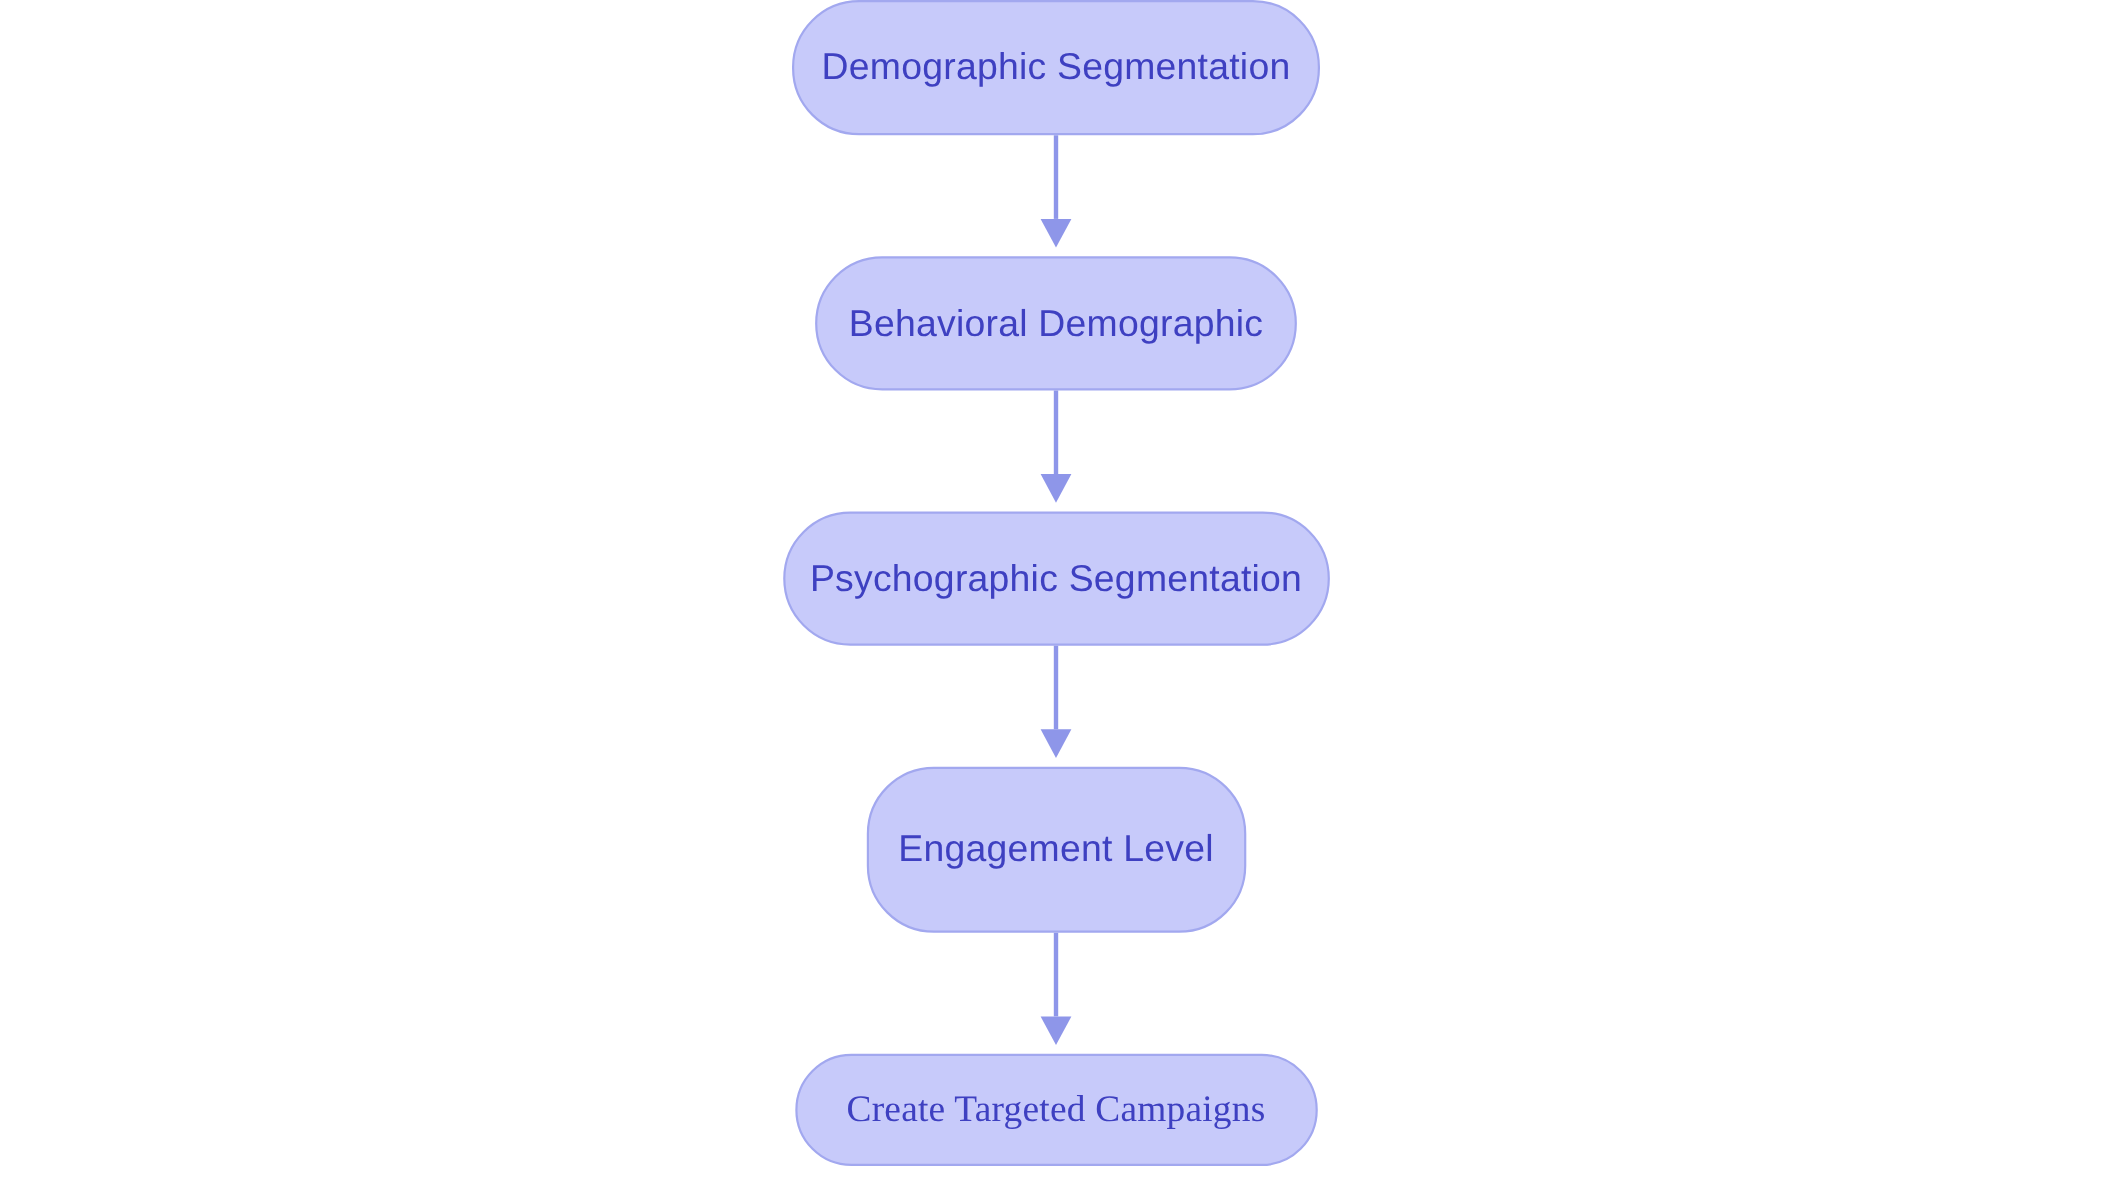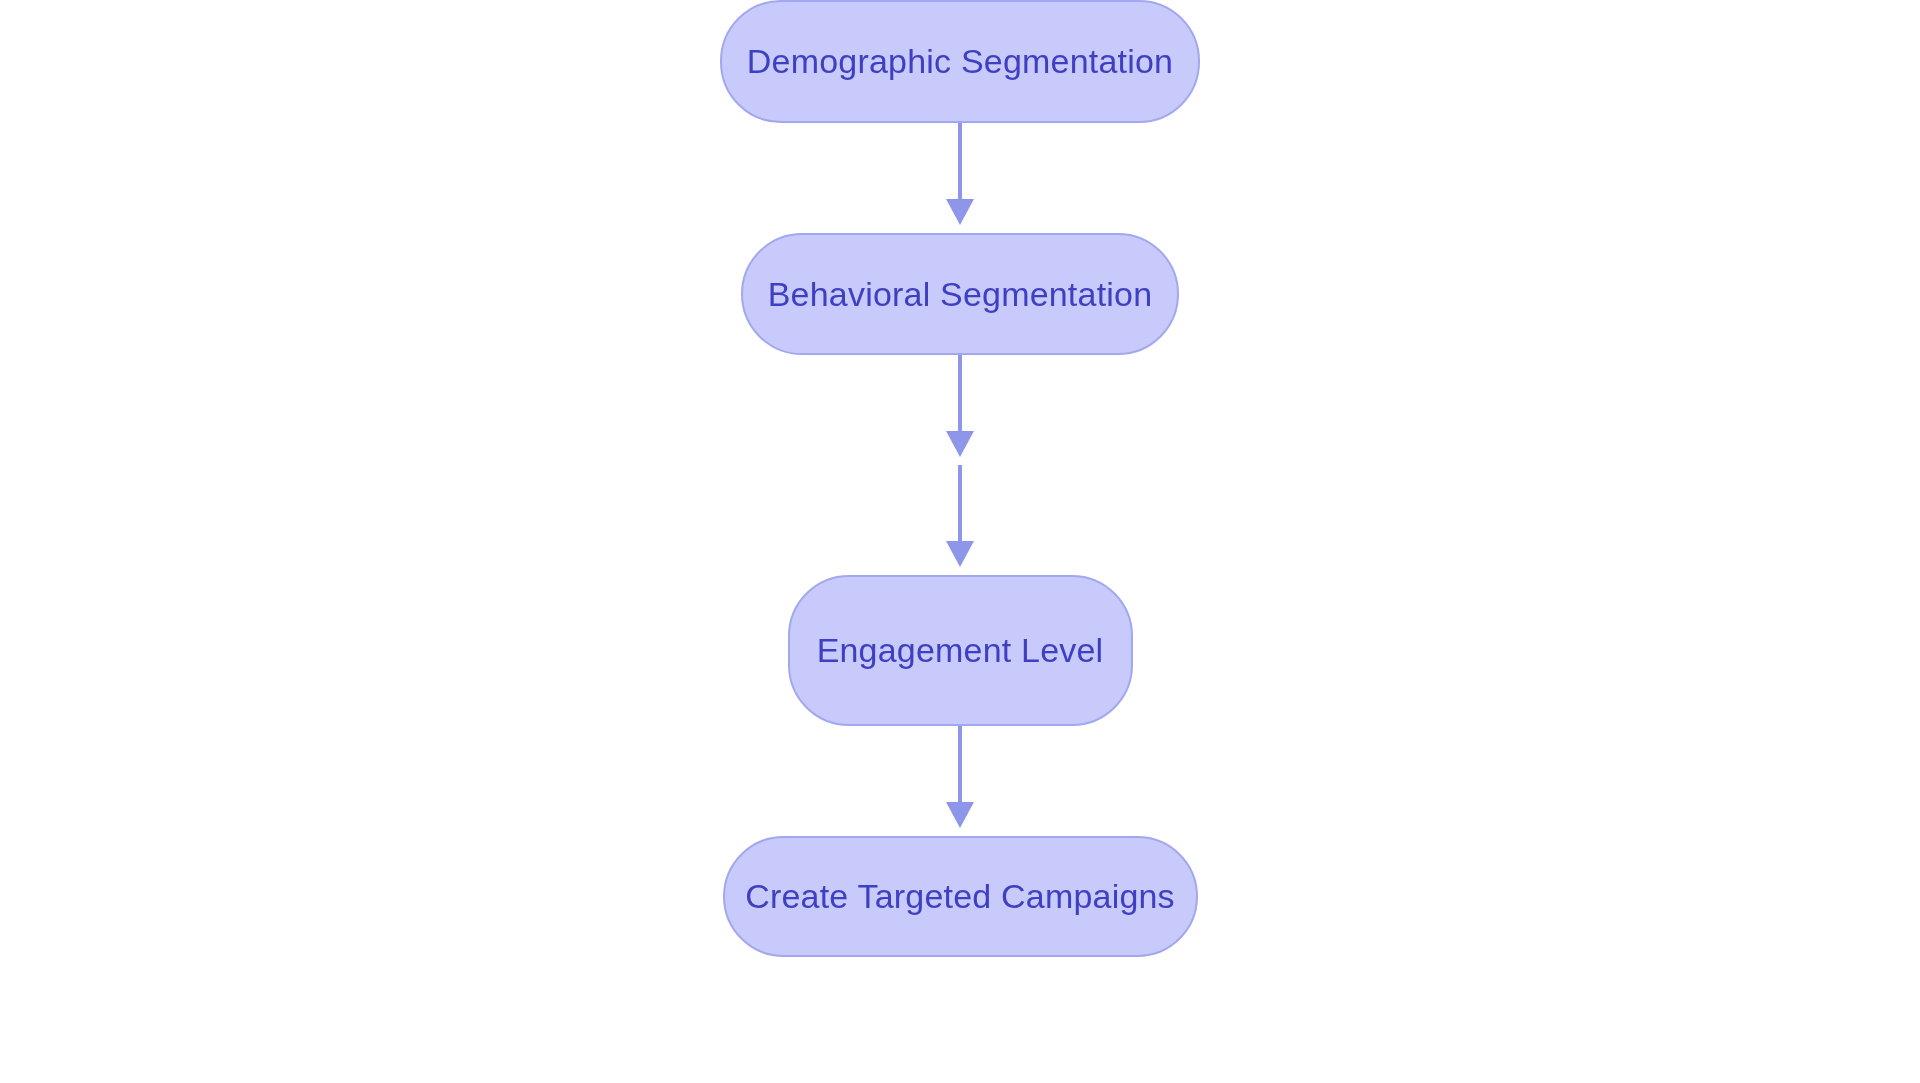--- a/index.html
+++ b/index.html
@@ -39,21 +39,21 @@
   .node-label {
     color: var(--node-text);
     font-size: 34px;
     letter-spacing: 0.2px;
     white-space: nowrap;
   }
   .node-1 { width: 480px; height: 123px; }
   .node-2 { width: 438px; }
   .node-3 { width: 497px; }
   .node-4 { width: 345px; height: 151px; }
-  .node-5 { width: 475px; height: 121px; }
+  .node-5 { width: 475px; height: 102px; font-family: Liberation Serif, serif; }
   .connector {
     flex: 0 0 auto;
     height: 110px;
     width: 28px;
     display: flex;
     flex-direction: column;
     align-items: center;
     justify-content: flex-start;
   }
   .connector-line {
@@ -77,28 +77,31 @@
   <div class="node node-1">
     <span class="node-label">Demographic Segmentation</span>
   </div>
 
   <div class="connector">
     <div class="connector-line"></div>
     <div class="connector-head"></div>
   </div>
 
   <div class="node node-2">
-    <span class="node-label">Behavioral Segmentation</span>
+    <span class="node-label">Behavioral Demographic</span>
   </div>
 
   <div class="connector">
     <div class="connector-line"></div>
     <div class="connector-head"></div>
   </div>
 
+  <div class="node node-3">
+    <span class="node-label">Psychographic Segmentation</span>
+  </div>
 
   <div class="connector">
     <div class="connector-line"></div>
     <div class="connector-head"></div>
   </div>
 
   <div class="node node-4">
     <span class="node-label">Engagement Level</span>
   </div>
 

